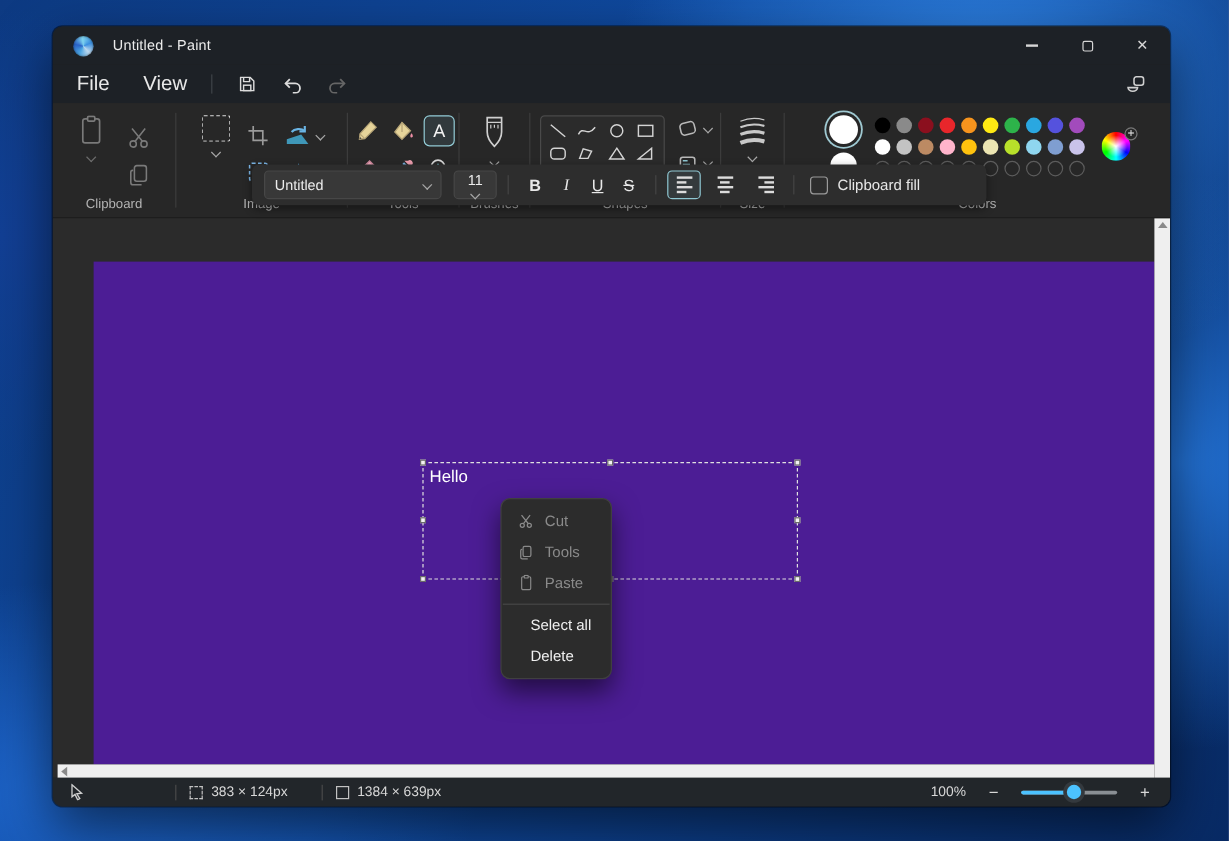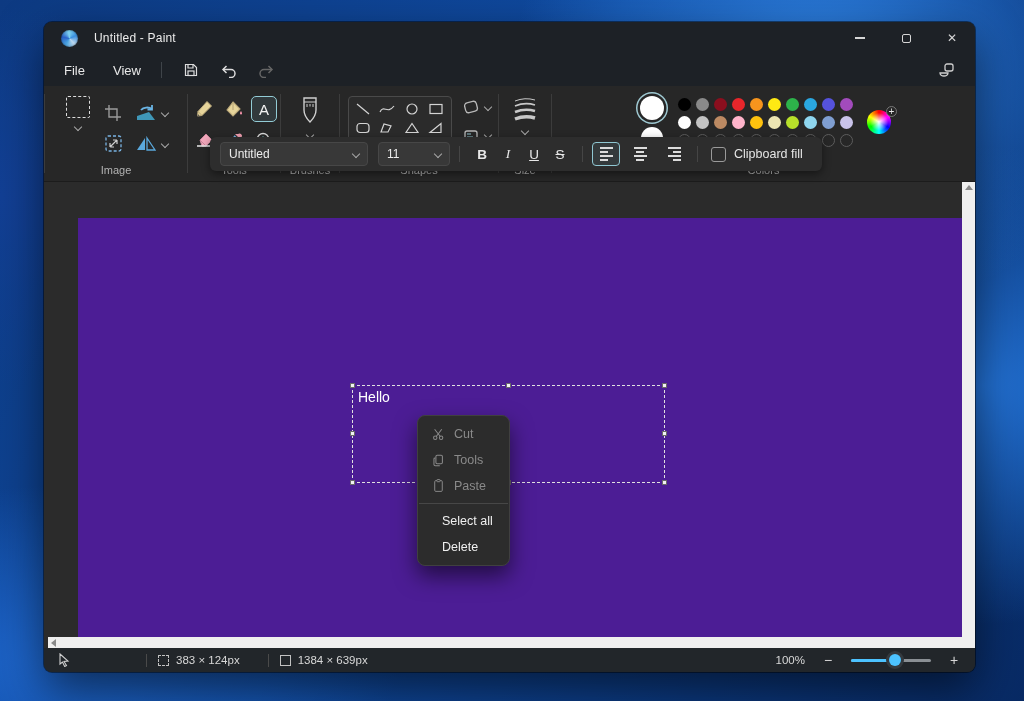--- a/index.html
+++ b/index.html
@@ -29,21 +29,21 @@
     background:conic-gradient(from 210deg, #4aa3e0, #2a62c8, #7fd4f0, #3a8fe0, #bcd8ee, #4aa3e0);
     box-shadow:inset 0 0 2px rgba(0,0,0,.6); }
   .title-text { font-size:12px; color:#ebebeb; margin-left:16px; letter-spacing:.2px; }
   .win-controls { margin-left:auto; display:flex; height:100%; }
   .win-btn { width:46px; height:100%; display:flex; align-items:center; justify-content:center; color:#d6d6d6; font-size:12px; }
   .min-glyph { width:10px; height:1.3px; background:#d6d6d6; display:block; }
   .max-glyph { width:9px; height:9px; border:1.2px solid #d6d6d6; border-radius:2px; display:block; }
 
   
   .menubar { height:32px; background:#1d2126; display:flex; align-items:center; }
-  .menu-item { font-size:13px; color:#e8e8e8; padding:4px 10px; margin-left:8px; border-radius:4px; }
+  .menu-item { font-size:17px; color:#e8e8e8; padding:4px 10px; margin-left:8px; border-radius:4px; }
   .menu-item:first-child { margin-left:10px; }
   .mb-sep { width:1px; height:16px; background:#3f4449; margin:0 10px; }
   .icon-btn { width:30px; height:26px; display:flex; align-items:center; justify-content:center; border-radius:4px; margin:0 4px; }
   .settings-btn { margin-left:auto; margin-right:14px; }
 
   
   .ribbon { height:96px; background:#272727; display:flex; align-items:stretch; border-bottom:1px solid #1c1c1c; }
   .rib-sec { position:relative; display:flex; align-items:flex-start; justify-content:center; padding-top:10px; }
   .rib-label { position:absolute; bottom:5px; left:0; right:0; text-align:center; font-size:11px; color:#b3b3b3; }
   .rib-div { width:1px; background:#3c3c3c; margin:8px 0; }
@@ -93,21 +93,21 @@
   .vscroll { position:absolute; right:0; top:0; width:13px; height:467px; background:#efefef; display:flex; justify-content:center; }
   .vscroll .arr { margin-top:3px; width:0; height:0; border-left:4px solid transparent; border-right:4px solid transparent; border-bottom:5px solid #8a8a8a; }
   .hscroll { position:absolute; left:4px; right:13px; top:455px; height:12px; background:#efefef; display:flex; align-items:center; }
   .hscroll .arr { margin-left:3px; width:0; height:0; border-top:4px solid transparent; border-bottom:4px solid transparent; border-right:5px solid #8a8a8a; }
 
   
   .text-toolbar { position:absolute; left:166px; top:-45px; width:612px; height:34px; background:#2d2d2d;
     border-radius:6px; box-shadow:0 3px 8px rgba(0,0,0,.45); display:flex; align-items:center; z-index:6; padding:0 10px; }
   .tt-dd { height:24px; background:#383838; border:1px solid #474747; border-radius:4px; display:flex; align-items:center; font-size:12px; color:#ececec; padding:0 8px; justify-content:space-between; }
   .tt-font { width:148px; }
-  .tt-size { width:72px; margin-left:10px; }
+  .tt-size { width:36px; margin-left:10px;flex-direction:column; }
   .tt-sep { width:1px; height:16px; background:#454545; margin:0 9px; }
   .tt-btn { width:26px; height:24px; display:flex; align-items:center; justify-content:center; border-radius:4px; font-size:13.5px; color:#e8e8e8; }
   .b-bold { font-weight:bold; }
   .b-italic { font-style:italic; font-family:"Liberation Serif", serif; }
   .b-under { text-decoration:underline; }
   .b-strike { text-decoration:line-through; }
   .align-btn { width:28px; height:24px; border-radius:4px; display:flex; flex-direction:column; justify-content:center; gap:2.5px; padding:0 7px; }
   .align-btn i { display:block; height:1.4px; background:#dcdcdc; }
   .align-active { border:1px solid #8fc7d2; background:#343a3c; }
   .al-l i:nth-child(1){width:13px} .al-l i:nth-child(2){width:8px} .al-l i:nth-child(3){width:13px} .al-l i:nth-child(4){width:8px}
@@ -200,20 +200,45 @@
       <div class="icon-btn settings-btn">
         <svg width="18" height="16" viewBox="0 0 18 16">
           <rect x="8" y="2" width="8" height="7" rx="2" fill="none" stroke="#cfcfcf" stroke-width="1.3"></rect>
           <path d="M3 11a4 3 0 0 0 8 0z" fill="none" stroke="#cfcfcf" stroke-width="1.3"></path>
         </svg>
       </div>
     </div>
 
     <div class="ribbon">
 
+      <div class="rib-sec sec-clipboard">
+        <div class="clip-grid">
+          <div class="combo-v">
+            <svg width="22" height="26" viewBox="0 0 22 26">
+              <rect x="4" y="3" width="14" height="20" rx="2" fill="none" stroke="#7a7a7a" stroke-width="1.4"></rect>
+              <rect x="8" y="1" width="6" height="4" rx="1" fill="#272727" stroke="#7a7a7a" stroke-width="1.4"></rect>
+            </svg>
+            <span class="chev dim"></span>
+          </div>
+          <div>
+            <svg width="20" height="20" viewBox="0 0 20 20">
+              <circle cx="5" cy="15" r="2.6" fill="none" stroke="#7a7a7a" stroke-width="1.3"></circle>
+              <circle cx="14" cy="15" r="2.6" fill="none" stroke="#7a7a7a" stroke-width="1.3"></circle>
+              <path d="M6.5 13 15 2M12.8 13 4 2" stroke="#7a7a7a" stroke-width="1.3"></path>
+            </svg>
+          </div>
+          <div style="grid-column:2">
+            <svg width="18" height="20" viewBox="0 0 18 20">
+              <rect x="5" y="2" width="10" height="13" rx="2" fill="none" stroke="#7a7a7a" stroke-width="1.3"></rect>
+              <path d="M4 6H3.5A1.5 1.5 0 0 0 2 7.5V16a2 2 0 0 0 2 2h7" fill="none" stroke="#7a7a7a" stroke-width="1.3"></path>
+            </svg>
+          </div>
+        </div>
+        <div class="rib-label">Clipboard</div>
+      </div>
 
       <div class="rib-div"></div>
 
       <div class="rib-sec sec-image">
         <div class="img-grid">
           <div class="combo-v">
             <span class="sel-rect-icon"></span>
             <span class="chev"></span>
           </div>
           <div>

